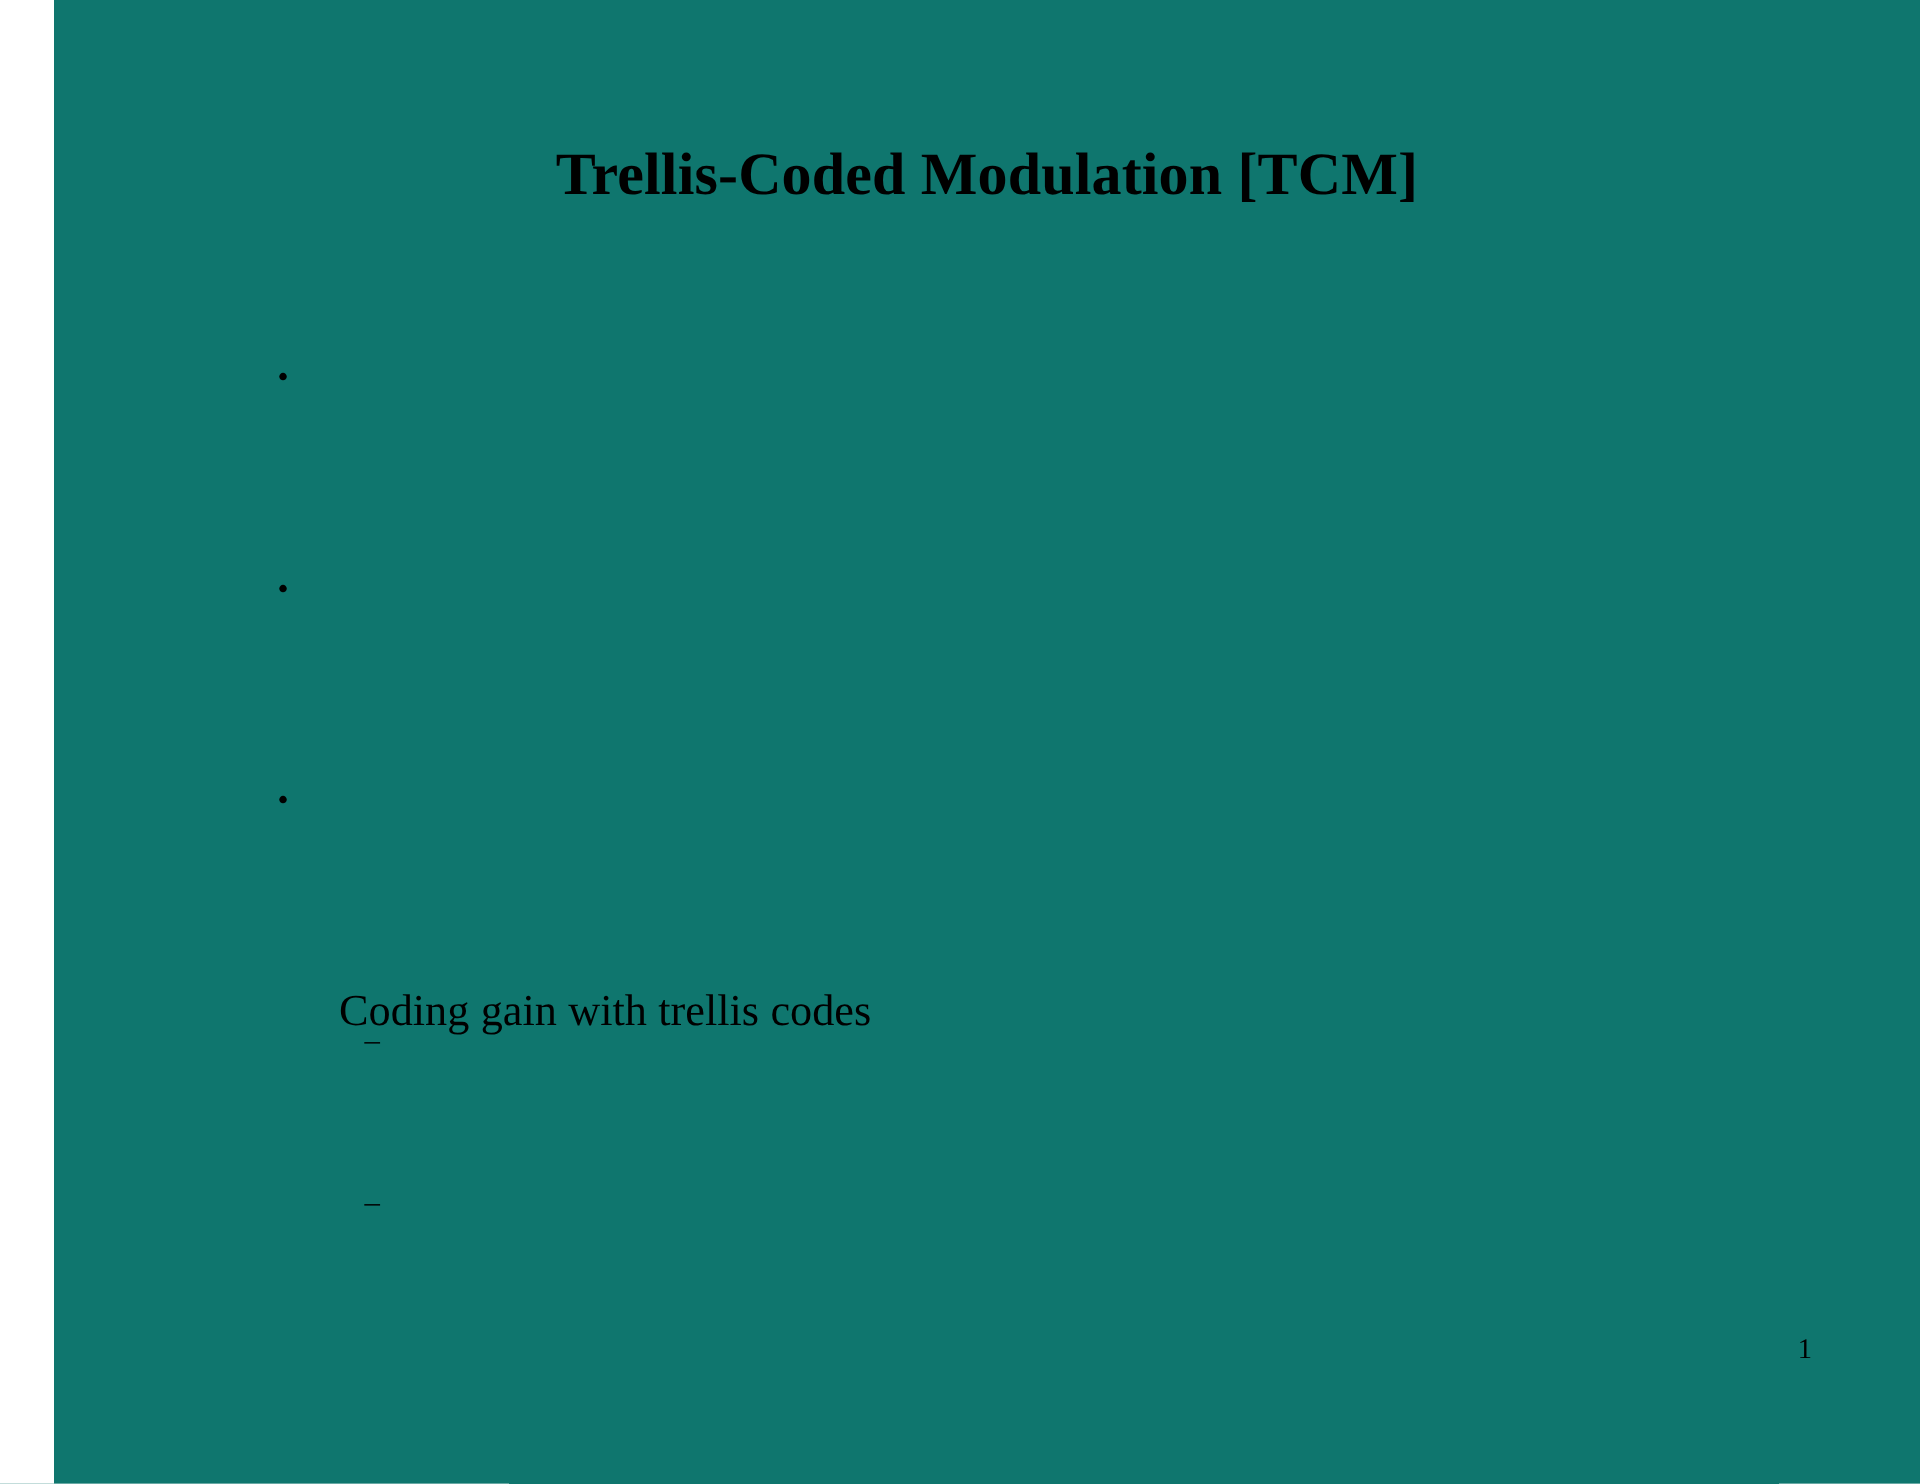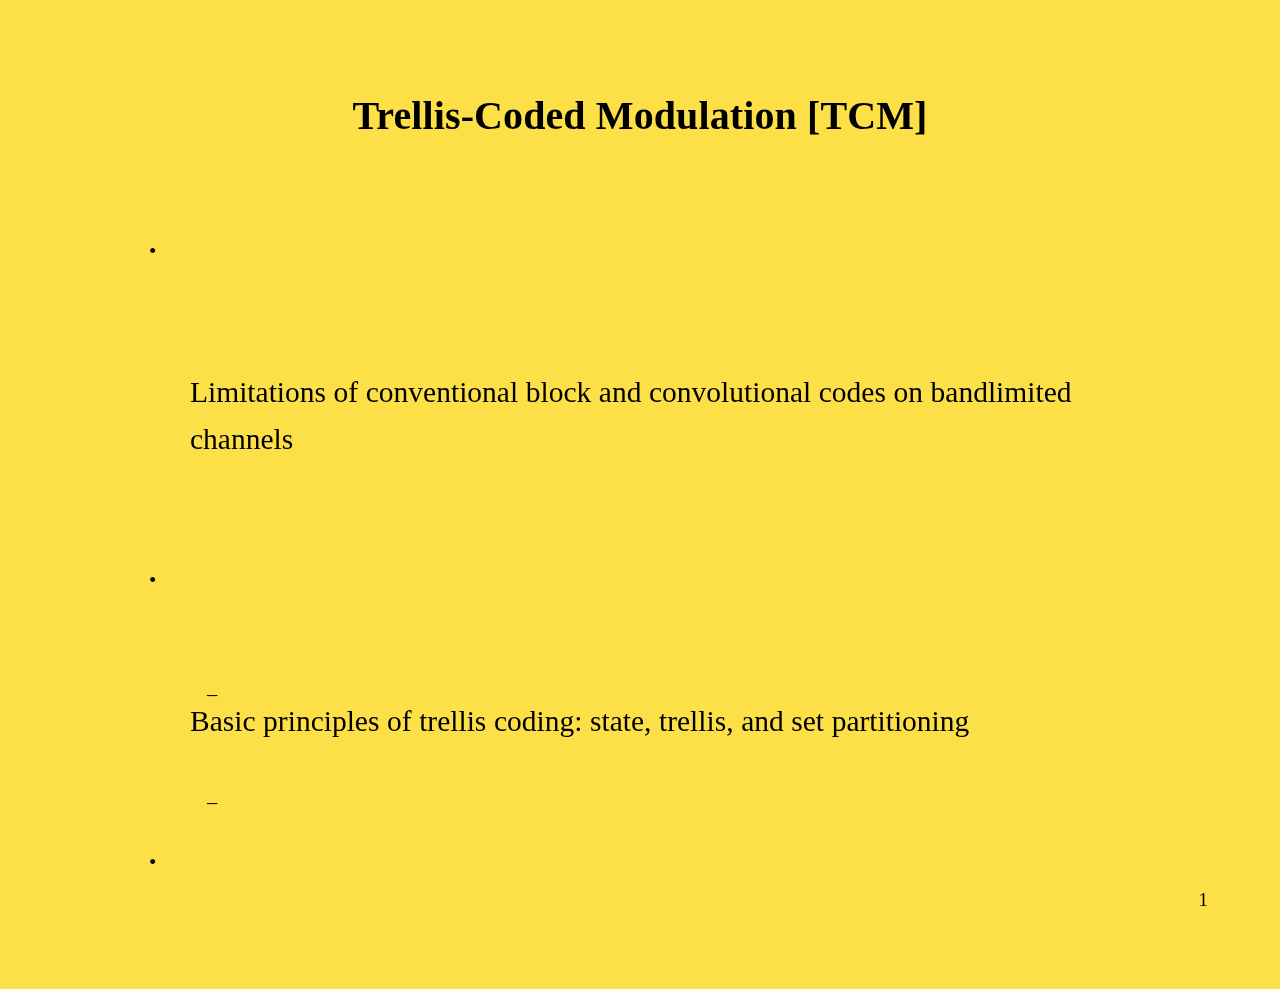--- a/index.html
+++ b/index.html
@@ -13,21 +13,22 @@
     position: relative;
     overflow: hidden;
     font-family: "Liberation Serif", "DejaVu Serif", serif;
     color: #000000;
     -webkit-font-smoothing: antialiased;
   }
 
   .slide {
     position: absolute;
     inset: 0;
-    background: #fde047;
+    background: #0f766e;
+    margin-left: 36px;
   }
 
   
   .slide-title {
     position: absolute;
     left: 0;
     right: 0;
     top: 92px;
     text-align: center;
     font-size: 40px;
@@ -120,26 +121,24 @@
 <body>
 
 <div class="slide">
 
   <div class="slide-title">Trellis-Coded Modulation [TCM]</div>
 
   <div class="body-list">
 
     <div class="bullet-row">
       <span class="bullet-marker">•</span>
-      <span class="bullet-text">Limitations of conventional block and convolutional codes on bandlimited channels</span>
     </div>
 
     <div class="bullet-row">
       <span class="bullet-marker">•</span>
-      <span class="bullet-text">Basic principles of trellis coding: state, trellis, and set partitioning</span>
     </div>
 
     <div class="bullet-row">
       <span class="bullet-marker">•</span>
       <span class="bullet-text">Coding gain with trellis codes</span>
     </div>
 
   </div>
 
   <div class="sub-list">

